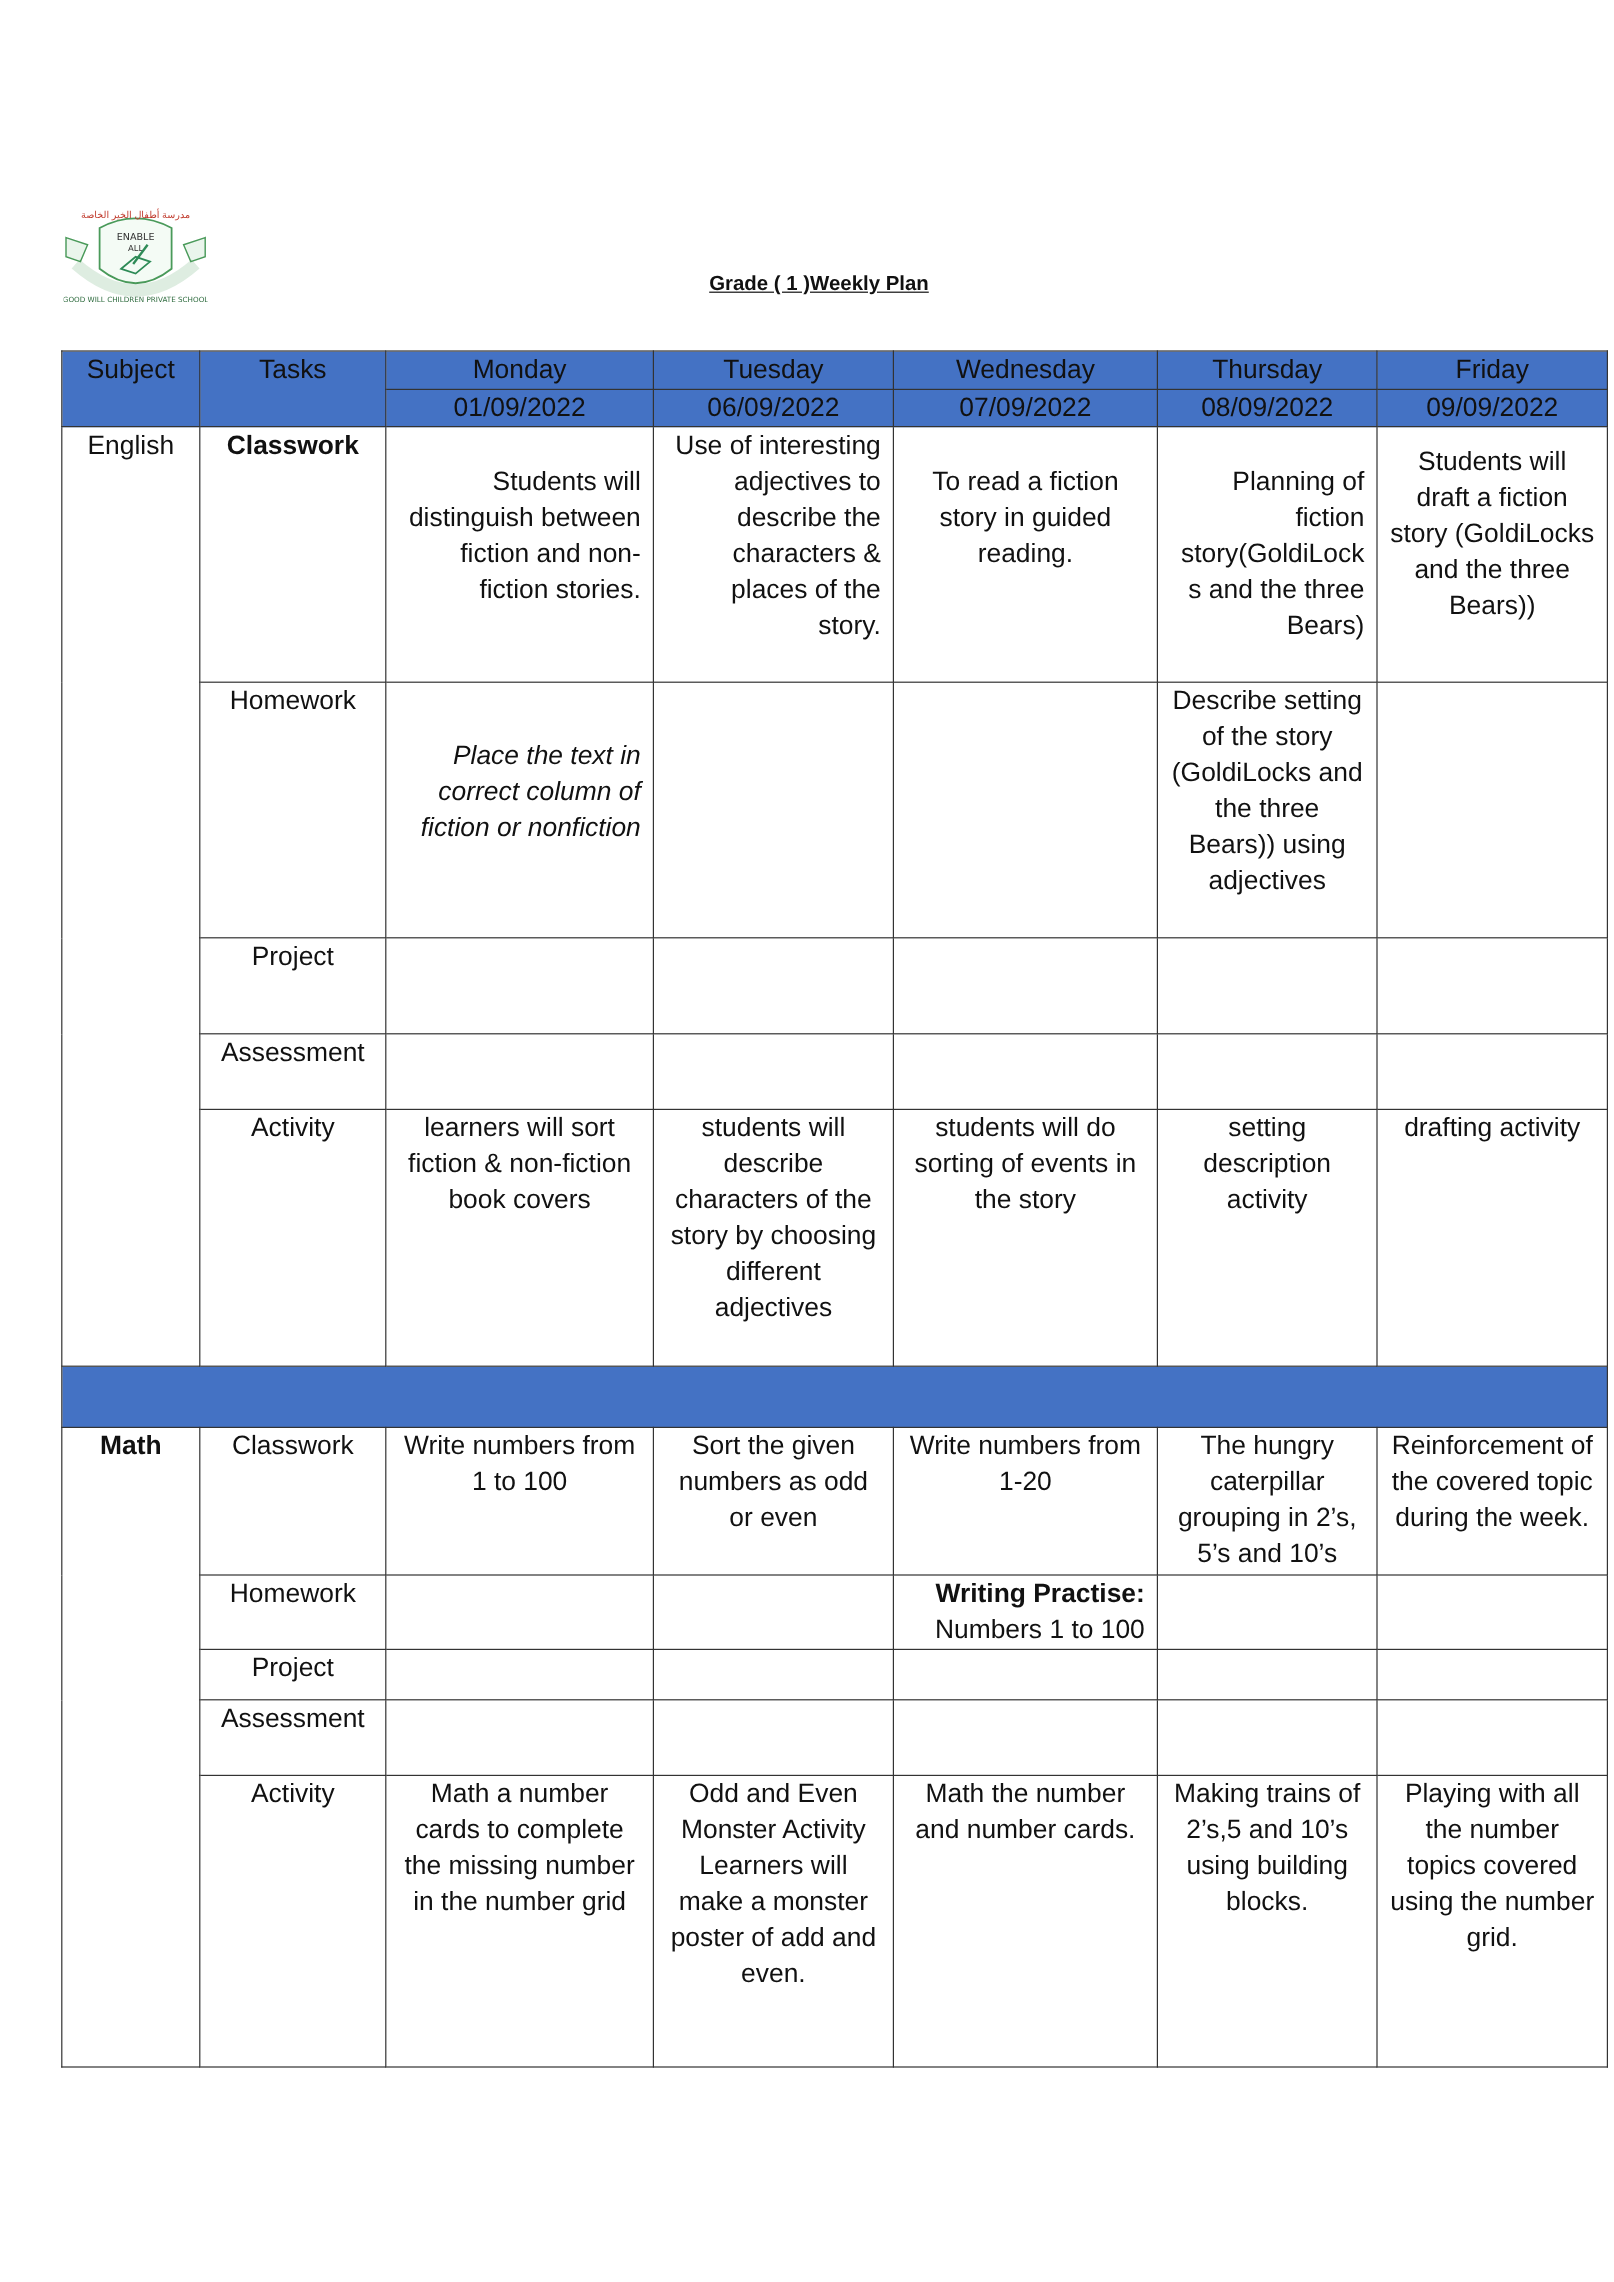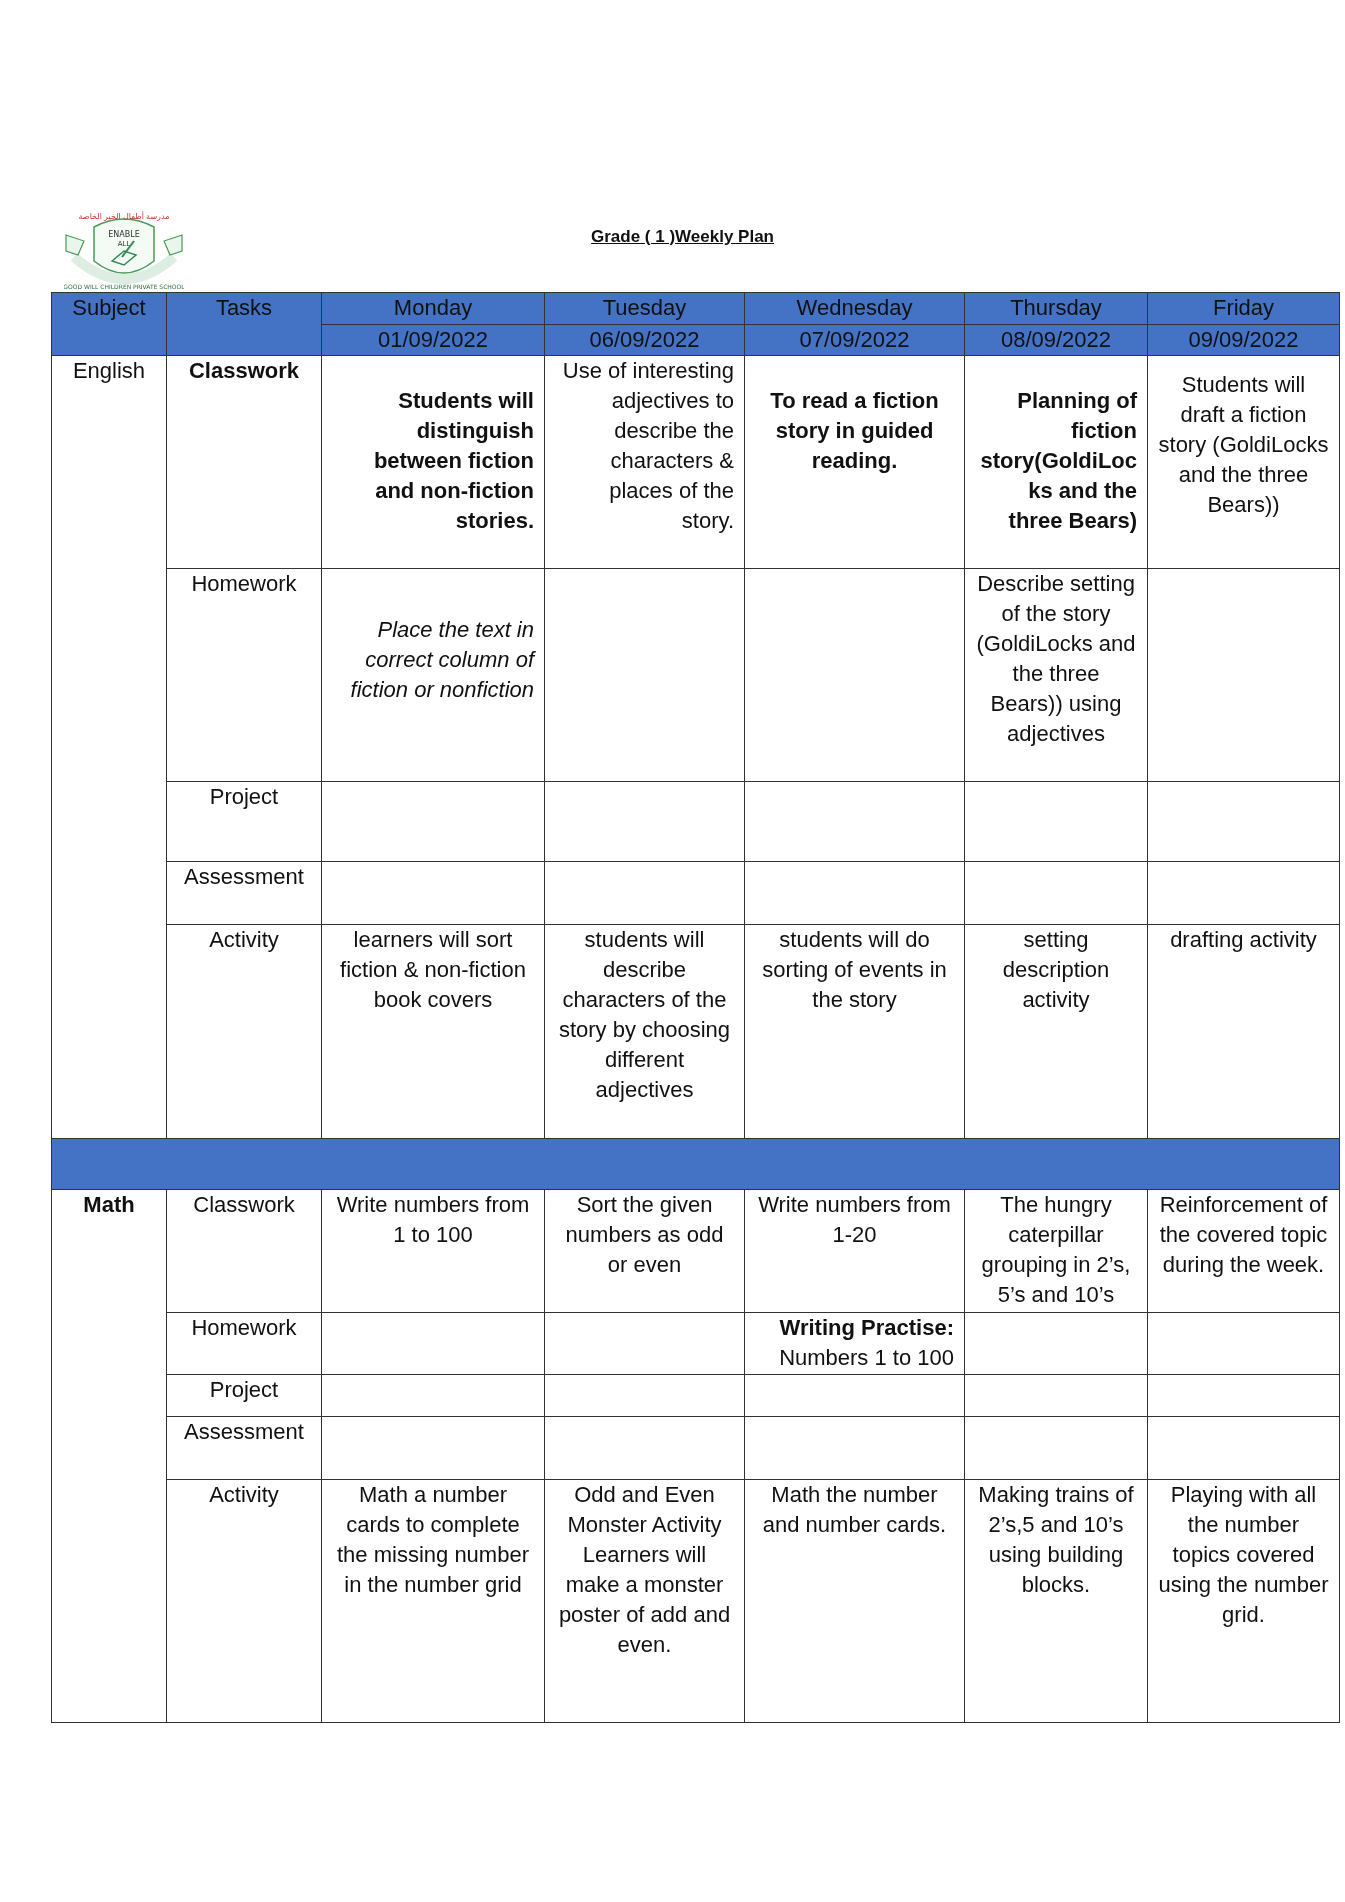--- a/index.html
+++ b/index.html
@@ -1,33 +1,33 @@
 <!DOCTYPE html>
 <html><head>
 <meta charset="utf-8">
 <style>
   html, body { margin: 0; padding: 0; background: #ffffff; }
   body { width: 1345px; height: 1902px; position: relative; overflow: hidden;
          font-family: "Liberation Sans", "DejaVu Sans", sans-serif; color: #111; }
-  .logo { position: absolute; left: 64px; top: 168px; width: 120px; height: 98px; margin-top: 37px; }
+  .logo { position: absolute; left: 53px; top: 168px; width: 120px; height: 98px; }
   .title { position: absolute; left: 0; width: 1345px; top: 227px; text-align: center;
            font-size: 17px; font-weight: bold; }
   .title span { text-decoration: underline; padding-left: 20px; }
   table.plan { position: absolute; left: 51px; top: 292px; border-collapse: collapse;
                table-layout: fixed; width: 1288px; padding-left: 45px; }
   table.plan td { border: 1.6px solid #333; vertical-align: top; padding: 0 10px;
                   font-size: 22px; line-height: 30px; word-wrap: break-word; }
   .hdr td { background: #4472c4; text-align: center; vertical-align: middle; padding: 0 4px;
             line-height: 28px; color: #111; }
   .c { text-align: center; }
   .l { text-align: right; }
   .b { font-weight: bold; }
   .i { font-style: italic; }
   .sep td { background: #4472c4; }
-  .pad-top1 { padding-top: 30px !important; font-weight: bold; }
+  .pad-top1 { padding-top: 30px !important; }
   .pad-top05 { padding-top: 14px !important; }
   .hwtop { padding-top: 46px !important; }
 </style>
 </head>
 <body>
 
 <div class="logo">
   <svg width="120" height="98" viewBox="0 0 120 98">
     <path d="M2 30 L20 36 L14 50 L2 46 Z" fill="#eaf5ec" stroke="#4a9a5a" stroke-width="1.2"></path>
     <path d="M118 30 L100 36 L106 50 L118 46 Z" fill="#eaf5ec" stroke="#4a9a5a" stroke-width="1.2"></path>

